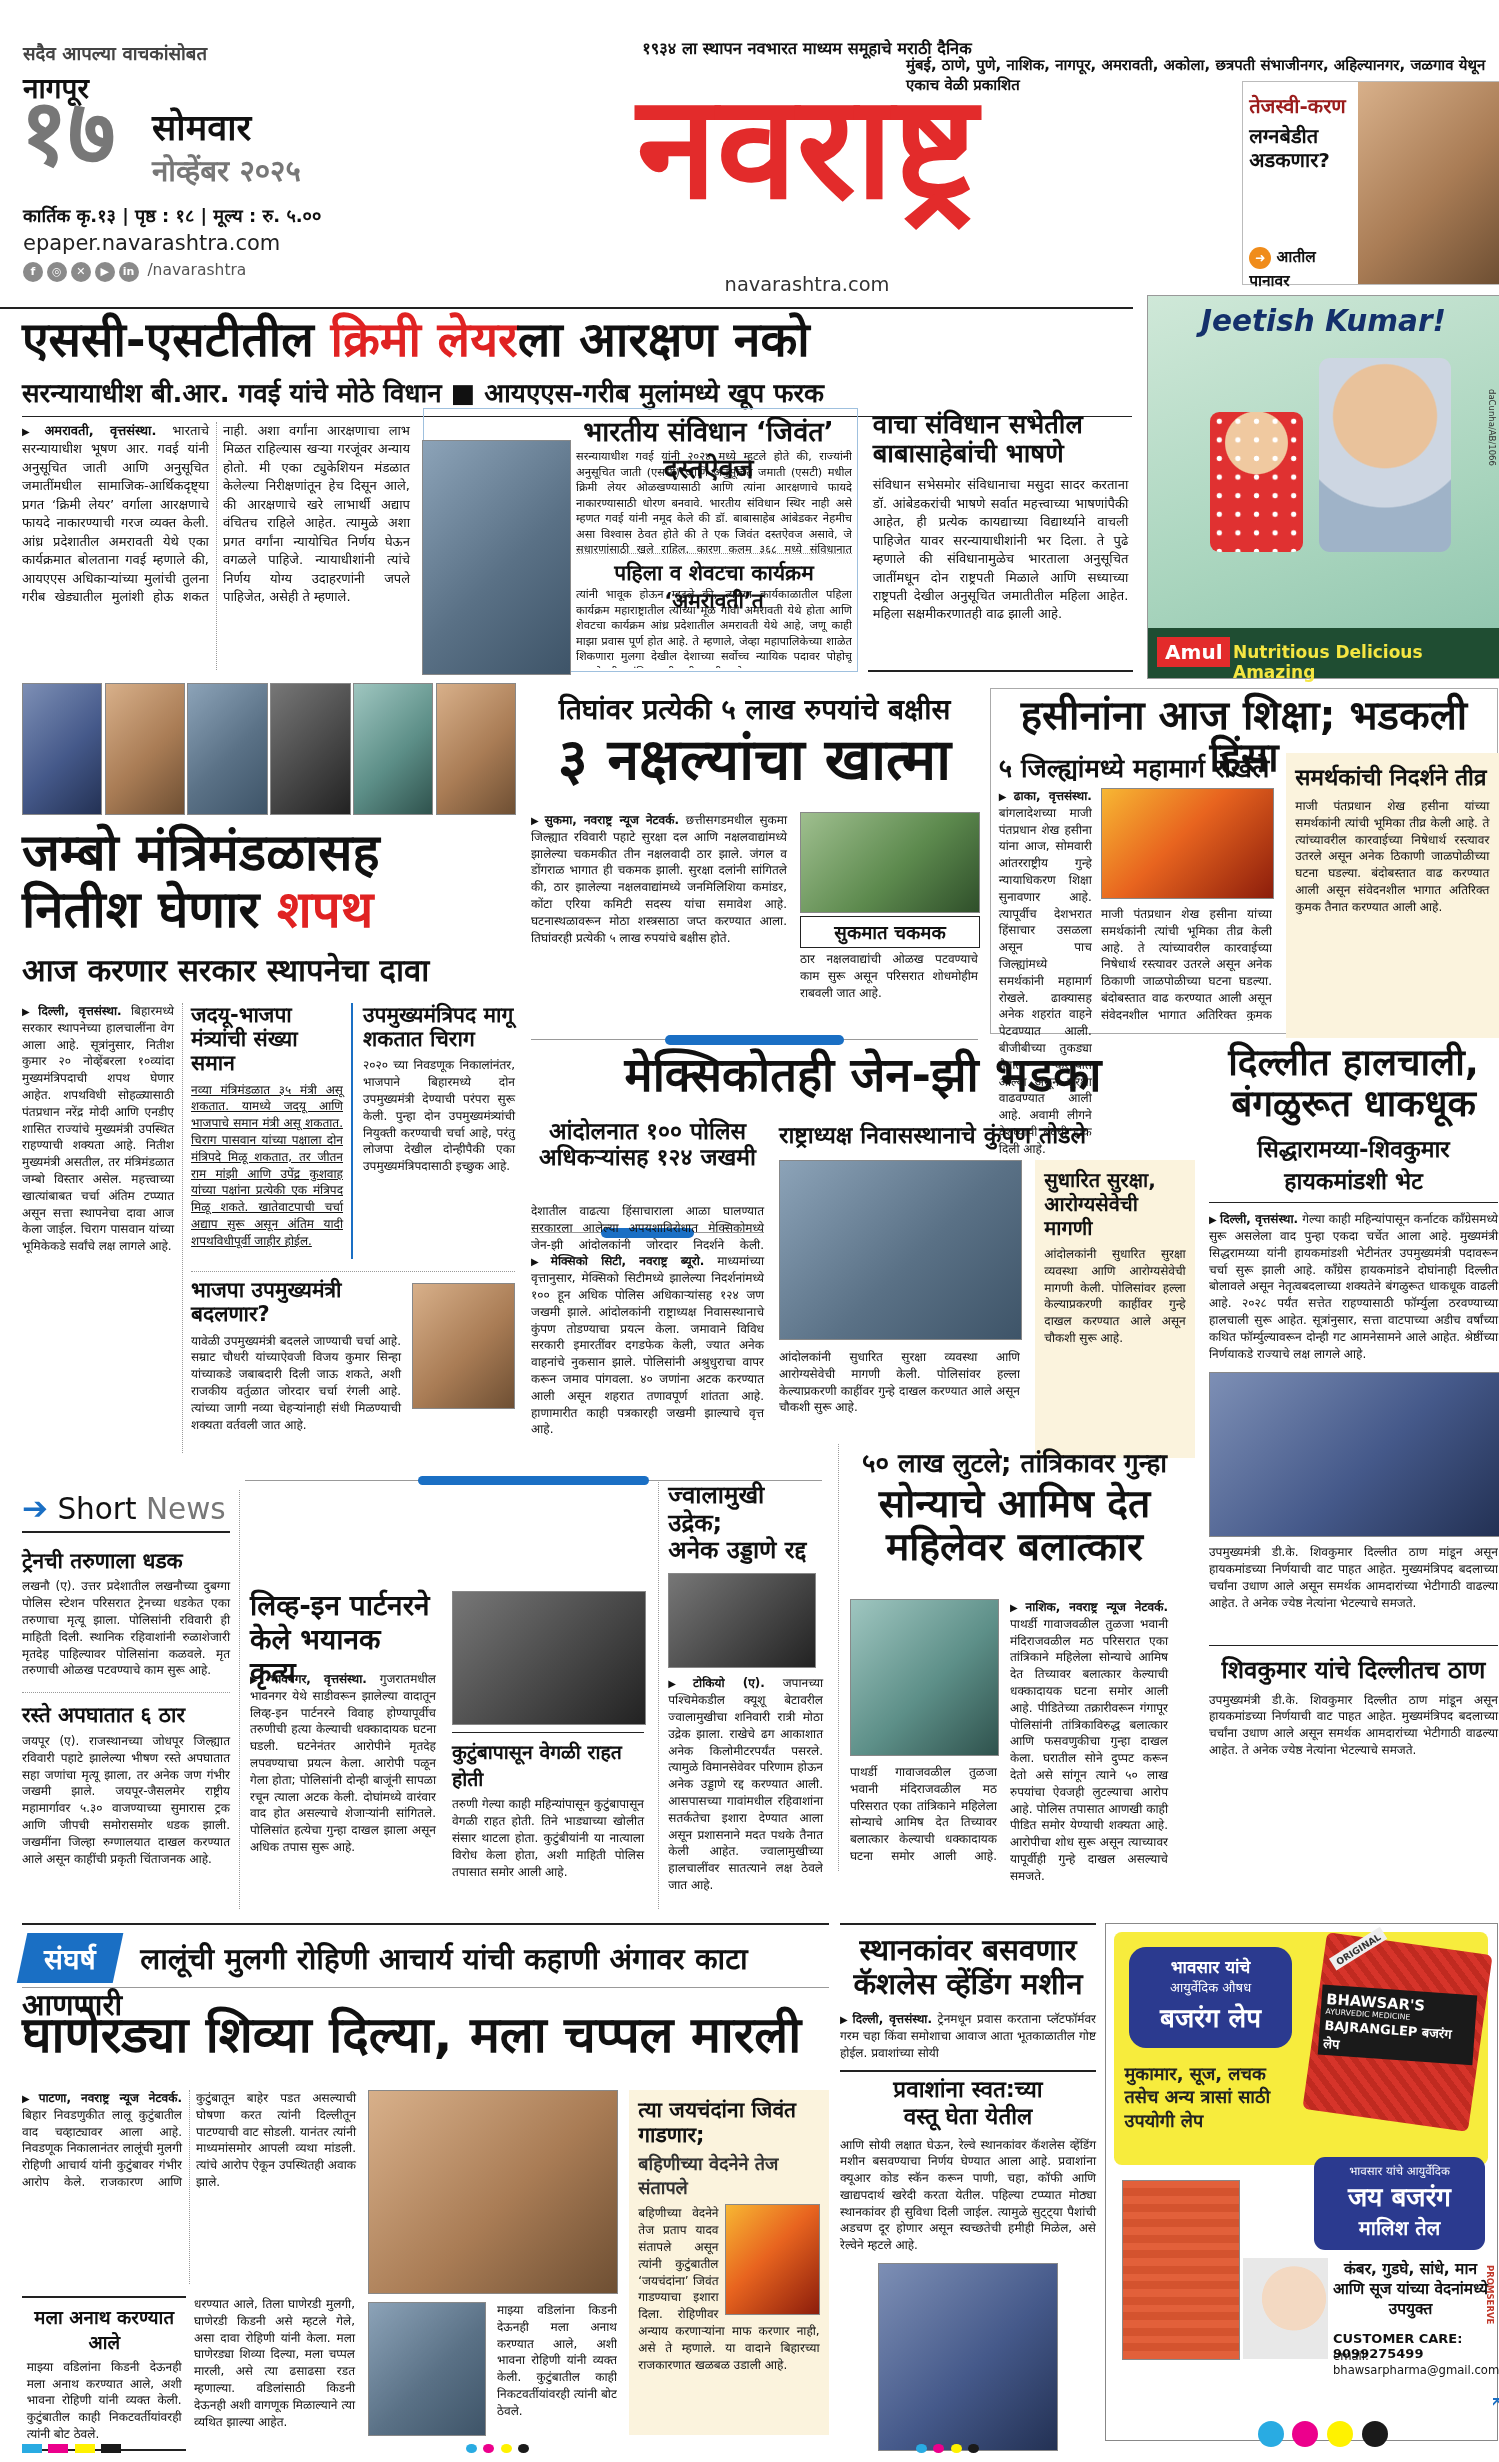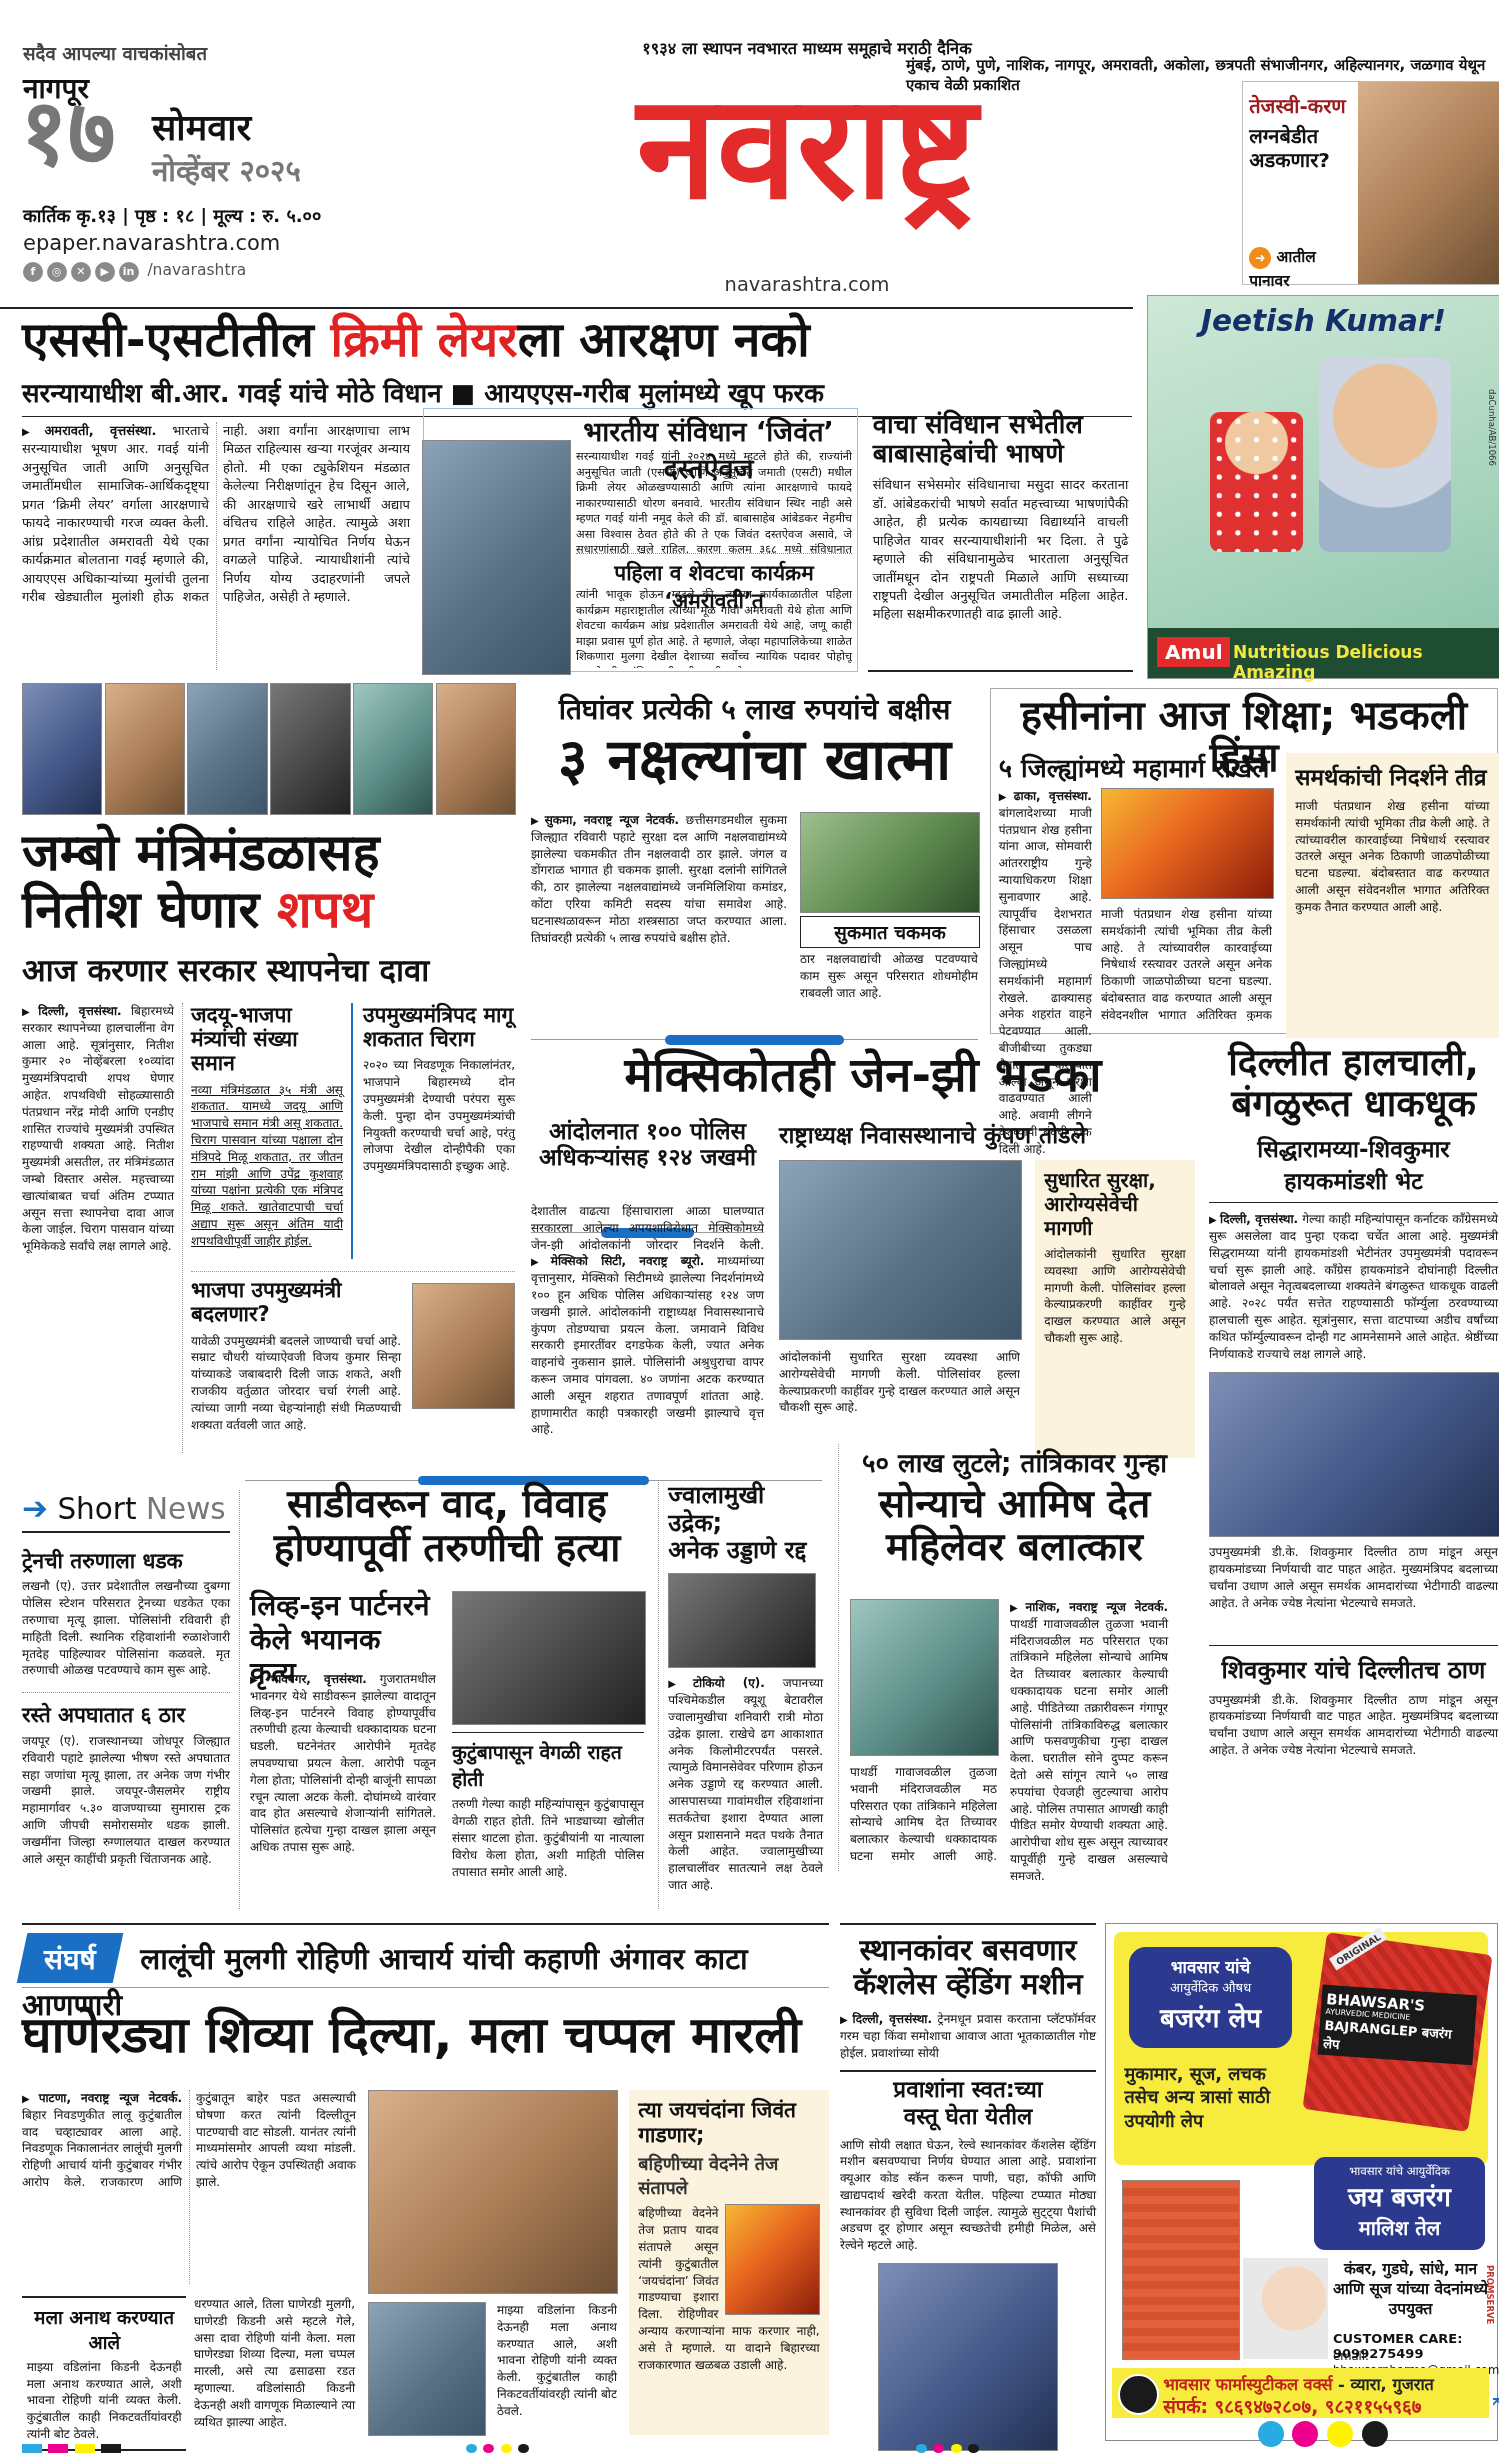--- a/index.html
+++ b/index.html
@@ -214,24 +214,20 @@
     <div class="b" style="font-size:21px;">ट्रेनची तरुणाला धडक</div>
     <div class="sm-txt just" style="margin-top:4.7px;">लखनौ (ए). उत्तर प्रदेशातील लखनौच्या दुबग्गा पोलिस स्टेशन परिसरात ट्रेनच्या धडकेत एका तरुणाचा मृत्यू झाला. पोलिसांनी रविवारी ही माहिती दिली. स्थानिक रहिवाशांनी रुळाशेजारी मृतदेह पाहिल्यावर पोलिसांना कळवले. मृत तरुणाची ओळख पटवण्याचे काम सुरू आहे.</div>
   </div>
   <div style="margin-top:12.4px;border-top:0.8px dotted #999;padding-top:7.8px;">
     <div class="b" style="font-size:21px;">रस्ते अपघातात ६ ठार</div>
     <div class="sm-txt just" style="margin-top:4.7px;">जयपूर (ए). राजस्थानच्या जोधपूर जिल्ह्यात रविवारी पहाटे झालेल्या भीषण रस्ते अपघातात सहा जणांचा मृत्यू झाला, तर अनेक जण गंभीर जखमी झाले. जयपूर-जैसलमेर राष्ट्रीय महामार्गावर ५.३० वाजण्याच्या सुमारास ट्रक आणि जीपची समोरासमोर धडक झाली. जखमींना जिल्हा रुग्णालयात दाखल करण्यात आले असून काहींची प्रकृती चिंताजनक आहे.</div>
   </div>
 </div>
 
 <div class="abs" style="left:250px;top:1482px;width:394px;height:427px;">
-  <div class="b ctr" style="font-size:39px;line-height:1.12;">
-    <span>साडीवरून वाद, विवाह</span><br>
-    <span>होण्यापूर्वी तरुणीची हत्या</span>
-  </div>
   <div class="abs b" style="left:0;top:107px;width:186px;font-size:28px;line-height:1.2;">
     <span>लिव्ह-इन पार्टनरने</span><br>
     <span>केले भयानक कृत्य</span>
   </div>
   <div class="abs sm-txt just" style="left:0;top:189px;width:186px;height:233px;">
     <span class="byline-mark">▶</span><span class="byline-loc">भावनगर, वृत्तसंस्था.</span>
     <span>गुजरातमधील भावनगर येथे साडीवरून झालेल्या वादातून लिव्ह-इन पार्टनरने विवाह होण्यापूर्वीच तरुणीची हत्या केल्याची धक्कादायक घटना घडली. घटनेनंतर आरोपीने मृतदेह लपवण्याचा प्रयत्न केला. आरोपी पळून गेला होता; पोलिसांनी दोन्ही बाजूंनी सापळा रचून त्याला अटक केली. दोघांमध्ये वारंवार वाद होत असल्याचे शेजाऱ्यांनी सांगितले. पोलिसांत हत्येचा गुन्हा दाखल झाला असून अधिक तपास सुरू आहे.</span>
   </div>
   <div class="photo ph-dark abs" style="left:202px;top:109px;width:192px;height:132px;"></div>
   <div class="abs" style="left:202px;top:250px;width:192px;">
@@ -334,28 +330,20 @@
   <div class="abs ctr" style="left:208px;top:233px;width:171px;height:93px;background:#2b3a8f;border-radius:11px;color:#fff;padding-top:6.2px;box-sizing:border-box;">
     <div style="font-size:11.6px;">भावसार यांचे आयुर्वेदिक</div>
     <div class="b" style="font-size:26px;">जय बजरंग</div>
     <div class="b" style="font-size:20px;">मालिश तेल</div>
   </div>
   <div class="photo ph-teal abs" style="left:137px;top:334px;width:85px;height:101px;background:radial-gradient(circle at 60% 40%,#f3d9c2 0 40%,#e8e8e8 41%);border:none;"></div>
   <div class="abs b ctr" style="left:227px;top:335px;width:155px;font-size:15.5px;line-height:1.3;">कंबर, गुडघे, सांधे, मान आणि सूज यांच्या वेदनांमध्ये उपयुक्त</div>
   <div class="abs b" style="left:227px;top:407px;width:163px;font-size:13px;">CUSTOMER CARE: 9099275499</div>
   <div class="abs" style="left:227px;top:425px;width:163px;font-size:11.6px;">email: bhawsarpharma@gmail.com</div>
   <div class="abs vtext b" style="right:1.6px;top:341px;font-size:8.5px;color:#c0392b;">PROMSERVE</div>
-  <div class="abs" style="left:6.2px;top:444px;width:377px;height:50px;background:#f7ec3d;">
-    <span class="abs" style="left:6.2px;top:6.2px;width:37px;height:37px;border-radius:50%;background:#1a1a1a;border:2.3px double #fff;"></span>
-    <span class="abs b" style="left:51px;top:4.7px;font-size:16.3px;color:#c0211a;">
-      <span>भावसार फार्मास्युटीकल वर्क्स</span>
-      <span style="color:#222;">- व्यारा, गुजरात</span>
-    </span>
-    <span class="abs b" style="left:51px;top:25px;font-size:18.6px;color:#c0211a;">संपर्क: ९८६९४७२८०७, ९८२११५५९६७</span>
-  </div>
   <div class="abs" style="left:147px;top:497px;">
     <span class="dot" style="background:#29abe2;"></span>
     <span class="dot" style="background:#ec008c;"></span>
     <span class="dot" style="background:#fff200;"></span>
     <span class="dot" style="background:#1a1a1a;"></span>
   </div>
   <div class="abs vtext b" style="right:-18.6px;top:473px;font-size:11px;color:#1a6fc4;">CM Y K</div>
 </div>
 
 <div class="abs" style="left:22px;top:2441px;">

